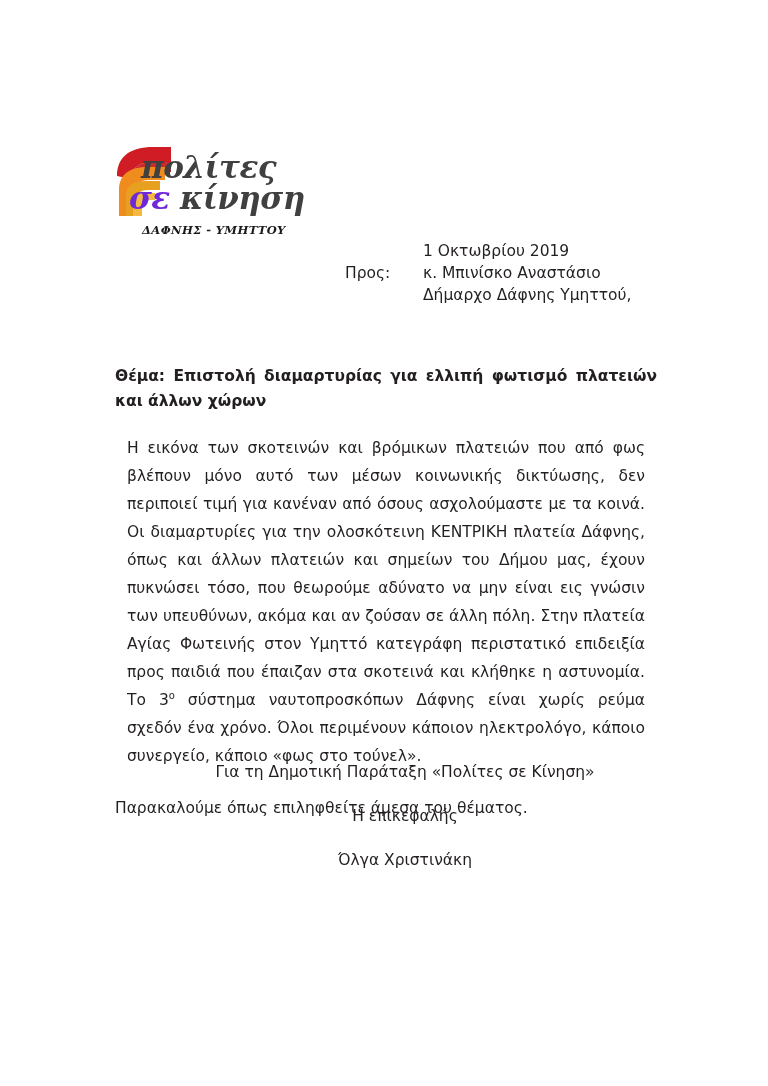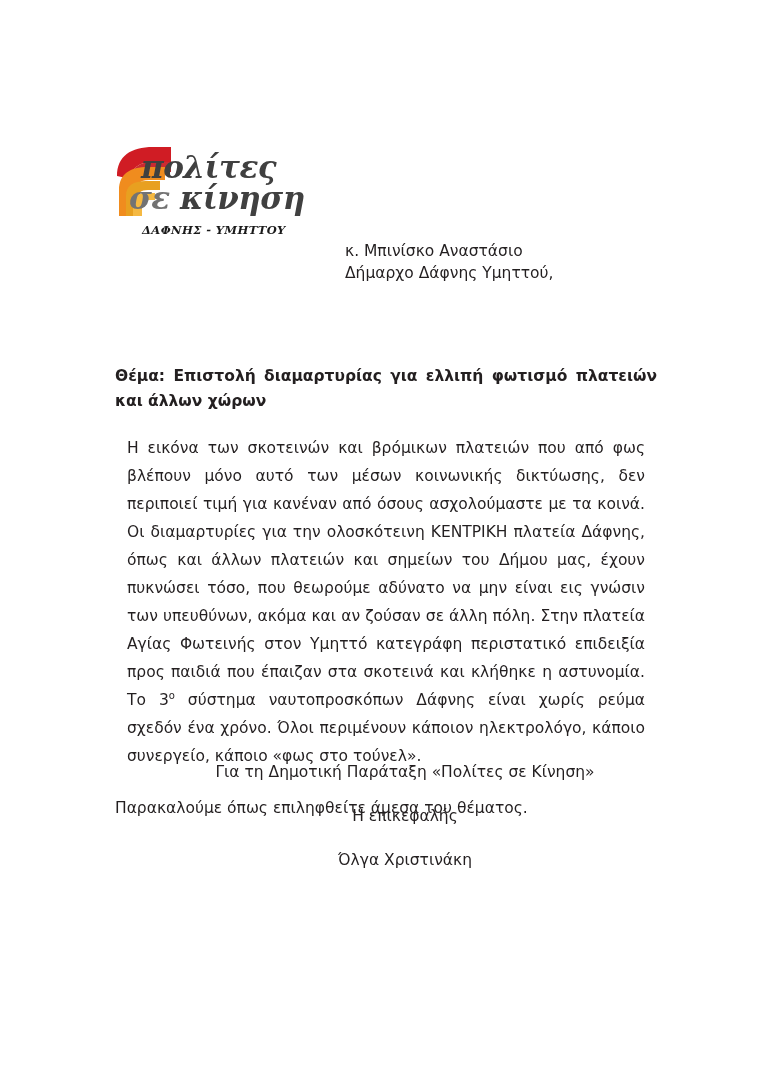--- a/index.html
+++ b/index.html
@@ -57,21 +57,21 @@
     font-family: "DejaVu Serif", serif;
     font-style: italic;
     font-weight: 700;
     font-size: 31px;
     line-height: 33px;
     letter-spacing: -0.5px;
     white-space: nowrap;
     margin-top: -2px;
     margin-left: -12px;
   }
-  .logo-se { color: #737373; }
+  .logo-se { color: #6d28d9; }
   .logo-kinisi { color: #404040; }
   .logo-sub {
     font-family: "DejaVu Serif", serif;
     font-style: italic;
     font-weight: 700;
     font-size: 11.5px;
     letter-spacing: 0.4px;
     color: #1a1a1a;
     white-space: nowrap;
     margin-top: 8px;
@@ -158,21 +158,23 @@
       <path d="M20,56 C20,50 25,47 33,47 L42,47 L42,54 L35,54 C31,54 29,56 29,60 L29,70 L20,70 Z" fill="#f5b942"></path>
     </svg>
     <div class="logo-text">
       <div class="logo-line1">πολίτες</div>
       <div class="logo-line2"><span class="logo-se">σε</span> <span class="logo-kinisi">κίνηση</span></div>
       <div class="logo-sub">ΔΑΦΝΗΣ - ΥΜΗΤΤΟΥ</div>
     </div>
   </div>
 
   <div class="addr">
+    <div class="addr-label">Προς:</div>
     <div class="addr-lines">
+      <div>1 Οκτωβρίου 2019</div>
       <div>κ. Μπινίσκο Αναστάσιο</div>
       <div>Δήμαρχο Δάφνης Υμηττού,</div>
     </div>
   </div>
 
   <div class="body-col">
     <p class="subject">Θέμα: Επιστολή διαμαρτυρίας για ελλιπή φωτισμό πλατειών και άλλων χώρων</p>
     <p class="para"><span>Η εικόνα των σκοτεινών και βρόμικων πλατειών που από φως βλέπουν μόνο αυτό των μέσων κοινωνικής δικτύωσης, δεν περιποιεί τιμή για κανέναν από όσους ασχολούμαστε με τα κοινά. Οι διαμαρτυρίες για την ολοσκότεινη ΚΕΝΤΡΙΚΗ πλατεία Δάφνης, όπως και άλλων πλατειών και σημείων του Δήμου μας, έχουν πυκνώσει τόσο, που θεωρούμε αδύνατο να μην είναι εις γνώσιν των υπευθύνων, ακόμα και αν ζούσαν σε άλλη πόλη. Στην πλατεία Αγίας Φωτεινής στον Υμηττό κατεγράφη περιστατικό επιδειξία προς παιδιά που έπαιζαν στα σκοτεινά και κλήθηκε η αστυνομία. Το 3</span><sup>ο</sup><span> σύστημα ναυτοπροσκόπων Δάφνης είναι χωρίς ρεύμα σχεδόν ένα χρόνο. Όλοι περιμένουν κάποιον ηλεκτρολόγο, κάποιο συνεργείο, κάποιο «φως στο τούνελ».</span></p>
     <p class="para-closing">Παρακαλούμε όπως επιληφθείτε άμεσα του θέματος.</p>
   </div>

